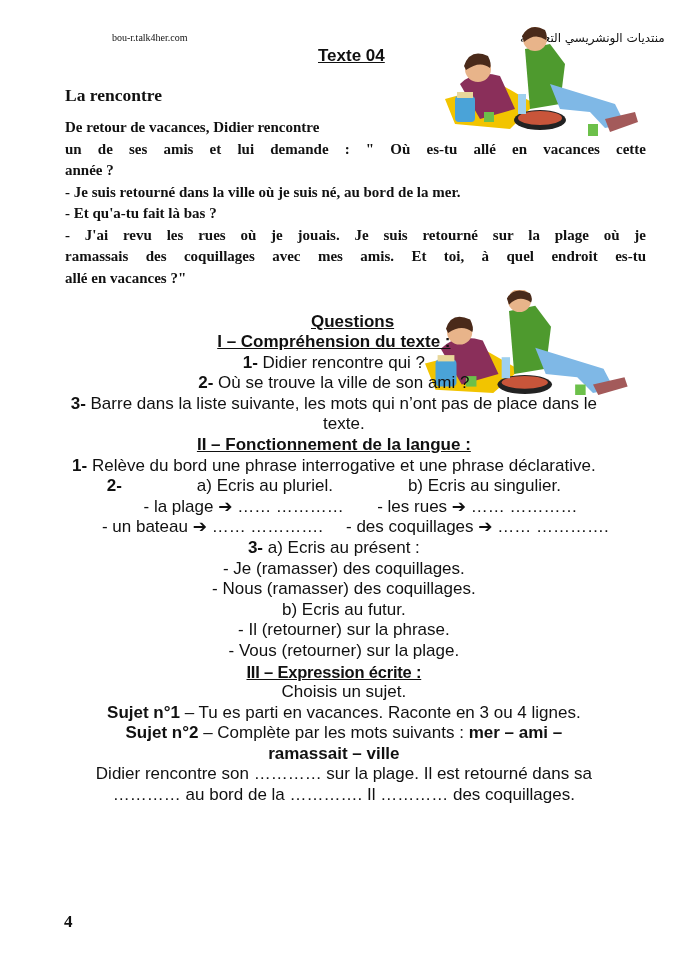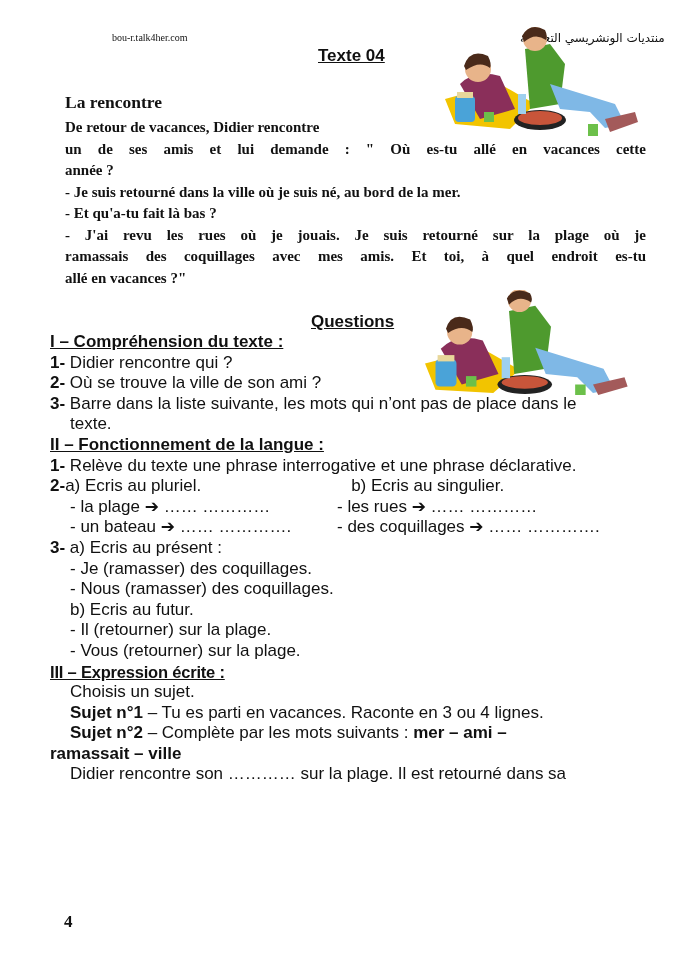--- a/index.html
+++ b/index.html
@@ -5,27 +5,27 @@
   html, body { margin: 0; padding: 0; background: #ffffff; }
   body { width: 678px; height: 960px; position: relative; overflow: hidden; color: #111; }
   .serif { font-family: "Liberation Serif", "DejaVu Serif", serif; }
   .sans { font-family: "Liberation Sans", "DejaVu Sans", sans-serif; }
   .abs { position: absolute; }
 
   .site-url { left: 112px; top: 32px; font-size: 10px; }
   .arabic { left: 520px; top: 31px; font-size: 12px; direction: rtl; font-family: "DejaVu Sans", sans-serif; }
   .title { left: 318px; top: 46px; font-size: 17px; font-weight: bold; text-decoration: underline; }
 
-  .text-title { left: 65px; top: 85px; font-size: 17.5px; font-weight: bold; margin-top: 7px; }
+  .text-title { left: 65px; top: 85px; font-size: 17.5px; font-weight: bold; }
   .para { left: 65px; width: 581px; font-size: 15px; font-weight: bold; line-height: 21.5px; text-align: justify; }
   .para .line { display: block; }
   .justify-line { text-align-last: justify; }
 
   .questions-title { left: 311px; top: 312px; font-size: 17px; font-weight: bold; text-decoration: underline; text-align: right; }
-  .q { left: 50px; font-size: 17px; line-height: 20.6px; white-space: nowrap; }
+  .q { left: 59px; font-size: 17px; line-height: 20.6px; white-space: nowrap; text-align: center; }
   .q b { font-weight: bold; }
   .section-h { font-weight: bold; text-decoration: underline; }
   .section-h3 { font-family: Liberation Sans, sans-serif; font-weight: bold; text-decoration: underline; font-size: 16.5px; letter-spacing: -0.2px; }
   .ind { padding-left: 20px; }
   .tab { display: inline-block; }
   .arrow { font-weight: bold; }
 
   .page-num { left: 64px; top: 912px; font-size: 17px; font-weight: bold; }
 
   .illus { width: 210px; height: 118px; }
@@ -94,36 +94,37 @@
 <div class="abs sans questions-title">Questions</div>
 
 <div class="abs sans q" style="top:332px;">
   <div class="section-h">I – Compréhension du texte :</div>
   <div><b>1-</b><span> Didier rencontre qui ?</span></div>
   <div><b>2-</b><span> Où se trouve la ville de son ami ?</span></div>
   <div><b>3-</b><span> Barre dans la liste suivante, les mots qui n’ont pas de place dans le</span></div>
   <div class="ind">texte.</div>
 
   <div class="section-h">II – Fonctionnement de la langue :</div>
-  <div><b>1-</b><span> Relève du texte une phrase interrogative et une phrase déclarative.</span></div>
+  <div><b>1-</b><span> Relève du bord une phrase interrogative et une phrase déclarative.</span></div>
   <div><b>2-</b><span class="tab" style="width:286px"> a) Ecris au pluriel.</span><span>b) Ecris au singulier.</span></div>
   <div class="ind">
     <span class="tab" style="width:267px"><span>- la plage </span><span class="arrow">➔</span><span> …… …………</span></span><span>- les rues </span><span class="arrow">➔</span><span> …… …………</span>
   </div>
   <div class="ind">
     <span class="tab" style="width:267px"><span>- un bateau </span><span class="arrow">➔</span><span> …… ………….</span></span><span>- des coquillages </span><span class="arrow">➔</span><span> …… ………….</span>
   </div>
   <div><b>3-</b><span> a) Ecris au présent :</span></div>
   <div class="ind">- Je (ramasser) des coquillages.</div>
   <div class="ind">- Nous (ramasser) des coquillages.</div>
   <div class="ind">b) Ecris au futur.</div>
-  <div class="ind">- Il (retourner) sur la plage.</div>
+  <div class="ind">- Il (retourner) sur la phrase.</div>
   <div class="ind">- Vous (retourner) sur la plage.</div>
 
   <div class="section-h3">III – Expression écrite :</div>
   <div class="ind">Choisis un sujet.</div>
   <div class="ind"><b>Sujet n°1</b><span>  – Tu es parti en vacances. Raconte en 3 ou 4 lignes.</span></div>
   <div class="ind"><b>Sujet n°2</b><span>  – Complète par les mots suivants : </span><b>mer – ami –</b></div>
   <div><b>ramassait – ville</b></div>
   <div class="ind">Didier rencontre son ………… sur la plage. Il est retourné dans sa</div>
+  <div class="ind">………… au bord de la …………. Il ………… des coquillages.</div>
 </div>
 
 <div class="abs serif page-num">4</div>
 
 </body></html>

